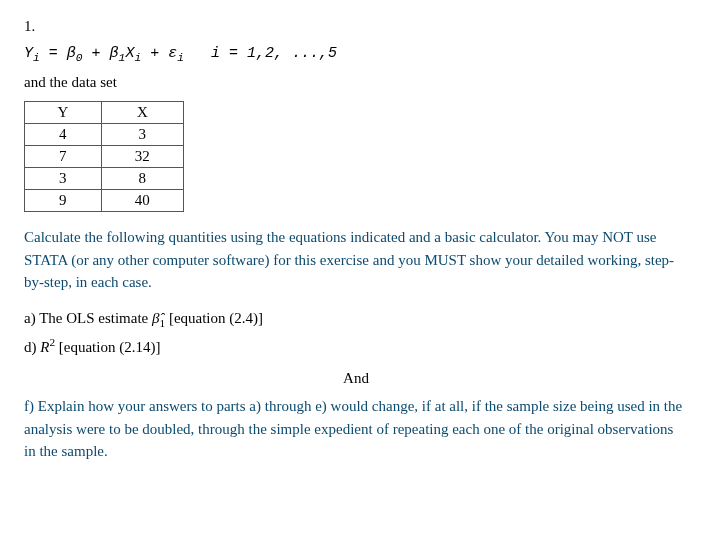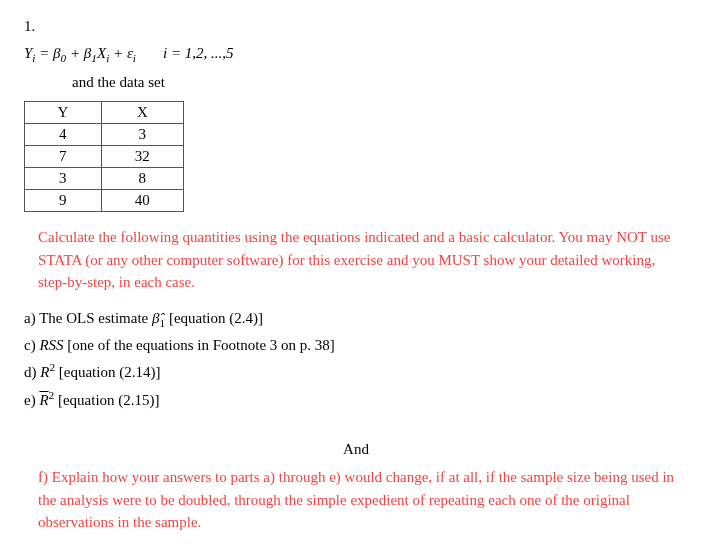--- a/index.html
+++ b/index.html
@@ -14,27 +14,27 @@
     }
     .question-number {
       margin-bottom: 10px;
     }
     .equation-line {
       margin-bottom: 10px;
       font-style: italic;
       display: flex;
       align-items: baseline;
       gap: 8px;
+      font-family: Liberation Mono, monospace;
     }
     .math {
       font-style: italic;
     }
     .and-dataset {
       margin-bottom: 10px;
-      margin-left: 48px;
     }
     table {
       border-collapse: collapse;
       margin-bottom: 14px;
       min-width: 160px;
     }
     table th, table td {
       border: 1px solid #555;
       text-align: center;
       padding: 2px 22px;
@@ -42,37 +42,37 @@
     }
     table th {
       font-weight: normal;
     }
     .instructions {
       color: #1a4a8a;
       margin-bottom: 12px;
       line-height: 1.5;
     }
     .parts {
-      margin-bottom: 28px;
+      margin-bottom: 10px;
       line-height: 1.7;
     }
     .parts p {
       margin-bottom: 0;
     }
     .and-line {
       margin-bottom: 8px;
       text-align: center;
     }
     .final-part {
       color: #1a4a8a;
       line-height: 1.5;
     }
     sup { font-size: 0.75em; }
     sub { font-size: 0.75em; }
-    .blue { color: #ef4444; margin-left: 14px; }
+    .blue { color: #0c4a6e; }
   </style>
 </head>
 <body>
 
 <div>
 
   <p class="question-number">1.</p>
 
   <div class="equation-line">
     <span class="math">
@@ -109,22 +109,20 @@
           <td>9</td>
           <td>40</td>
         </tr>
       </tbody>
   </table>
 
   <p class="instructions blue">Calculate the following quantities using the equations indicated and a basic calculator. You may NOT use STATA (or any other computer software) for this exercise and you MUST show your detailed working, step-by-step, in each case.</p>
 
   <div class="parts" id="parts-list">
   <p>a) The OLS estimate <i>β̂</i><sub>1</sub> [equation (2.4)]</p>
-      <p>c) <i>RSS</i> [one of the equations in Footnote 3 on p. 38]</p>
       <p>d) <i>R</i><sup>2</sup> [equation (2.14)]</p>
-      <p>e) <span style="text-decoration:overline;"><i>R</i></span><sup>2</sup> [equation (2.15)]</p>
     </div>
 
   <p class="and-line">And</p>
 
   <p class="final-part blue">f) Explain how your answers to parts a) through e) would change, if at all, if the sample size being used in the analysis were to be doubled, through the simple expedient of repeating each one of the original observations in the sample.</p>
 
 </div>
 
 </body></html>

